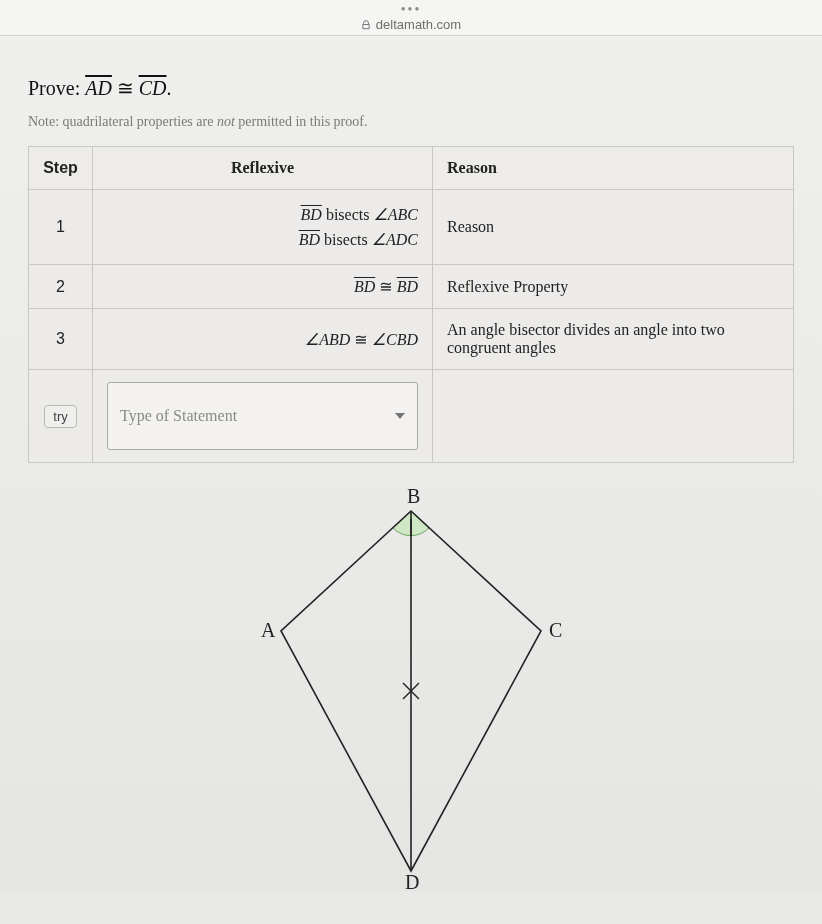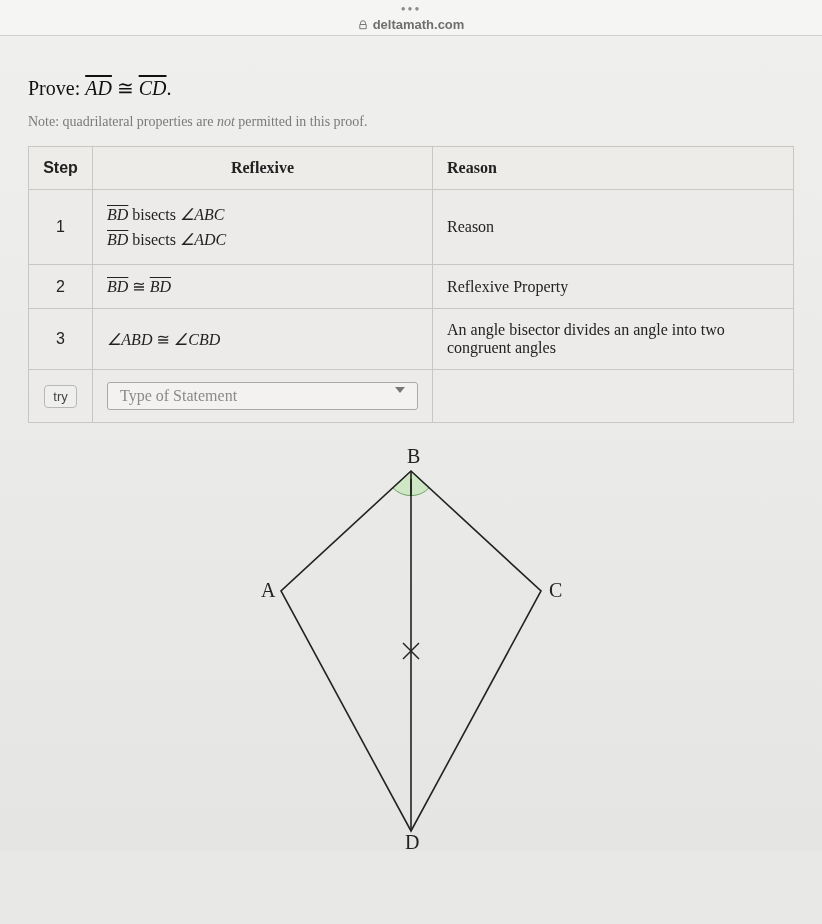--- a/index.html
+++ b/index.html
@@ -28,21 +28,20 @@
   top: 2px;
 }
 .url-row {
   display: flex;
   align-items: center;
   gap: 5px;
   color: #6f6f6d;
   font-family: -apple-system, Arial, sans-serif;
   font-size: 13px;
   margin-top: 14px;
-  font-weight: bold;
 }
 .lock svg { width: 10px; height: 10px; display: block; }
 .page {
   padding: 40px 28px 0 28px;
   background: linear-gradient(180deg,#efefed 0%,#e5e5e3 100%);
 }
 .prove {
   font-size: 20px;
   margin-bottom: 14px;
   color: #111;
@@ -72,21 +71,21 @@
   background: #edece9;
   margin-left: 13px;
 }
 table.proof th.step-h, table.proof td.step {
   width: 64px;
   text-align: center;
   font-family: -apple-system, Arial, sans-serif;
 }
 table.proof th.stmt-h { text-align: center; width: 340px; }
 table.proof td.stmt {
-  text-align: left;
+  text-align: right;
   font-style: italic;
   font-family: Georgia, serif;
 }
 table.proof td.stmt .line { display:block; padding: 3px 0; font-style: normal;}
 table.proof td.stmt .mi { font-style: italic; }
 table.proof td.stmt .up { font-style: normal; }
 table.proof td.reason {
   font-family: Georgia, serif;
 }
 .try-row td {
@@ -98,25 +97,26 @@
   border: 1px solid #b8b8b6;
   border-radius: 4px;
   padding: 3px 8px;
   font-size: 13px;
   font-family: -apple-system, Arial, sans-serif;
   background: #efefed;
   color: #444;
 }
 .type-select {
   display: flex;
+  align-items: center;
   justify-content: space-between;
   border: 1px solid #a9a9a7;
   border-radius: 3px;
   background: #f3f2f0;
-  padding: 4px 12px;
+  padding: 24px 12px;
   width: 100%;
   font-family: Georgia, serif;
   font-size: 16px;
   color: #8a8a88;
   font-style: normal;
 }
 .type-select .placeholder { font-style: normal; }
 .caret {
   width: 0; height: 0;
   border-left: 5px solid transparent;

